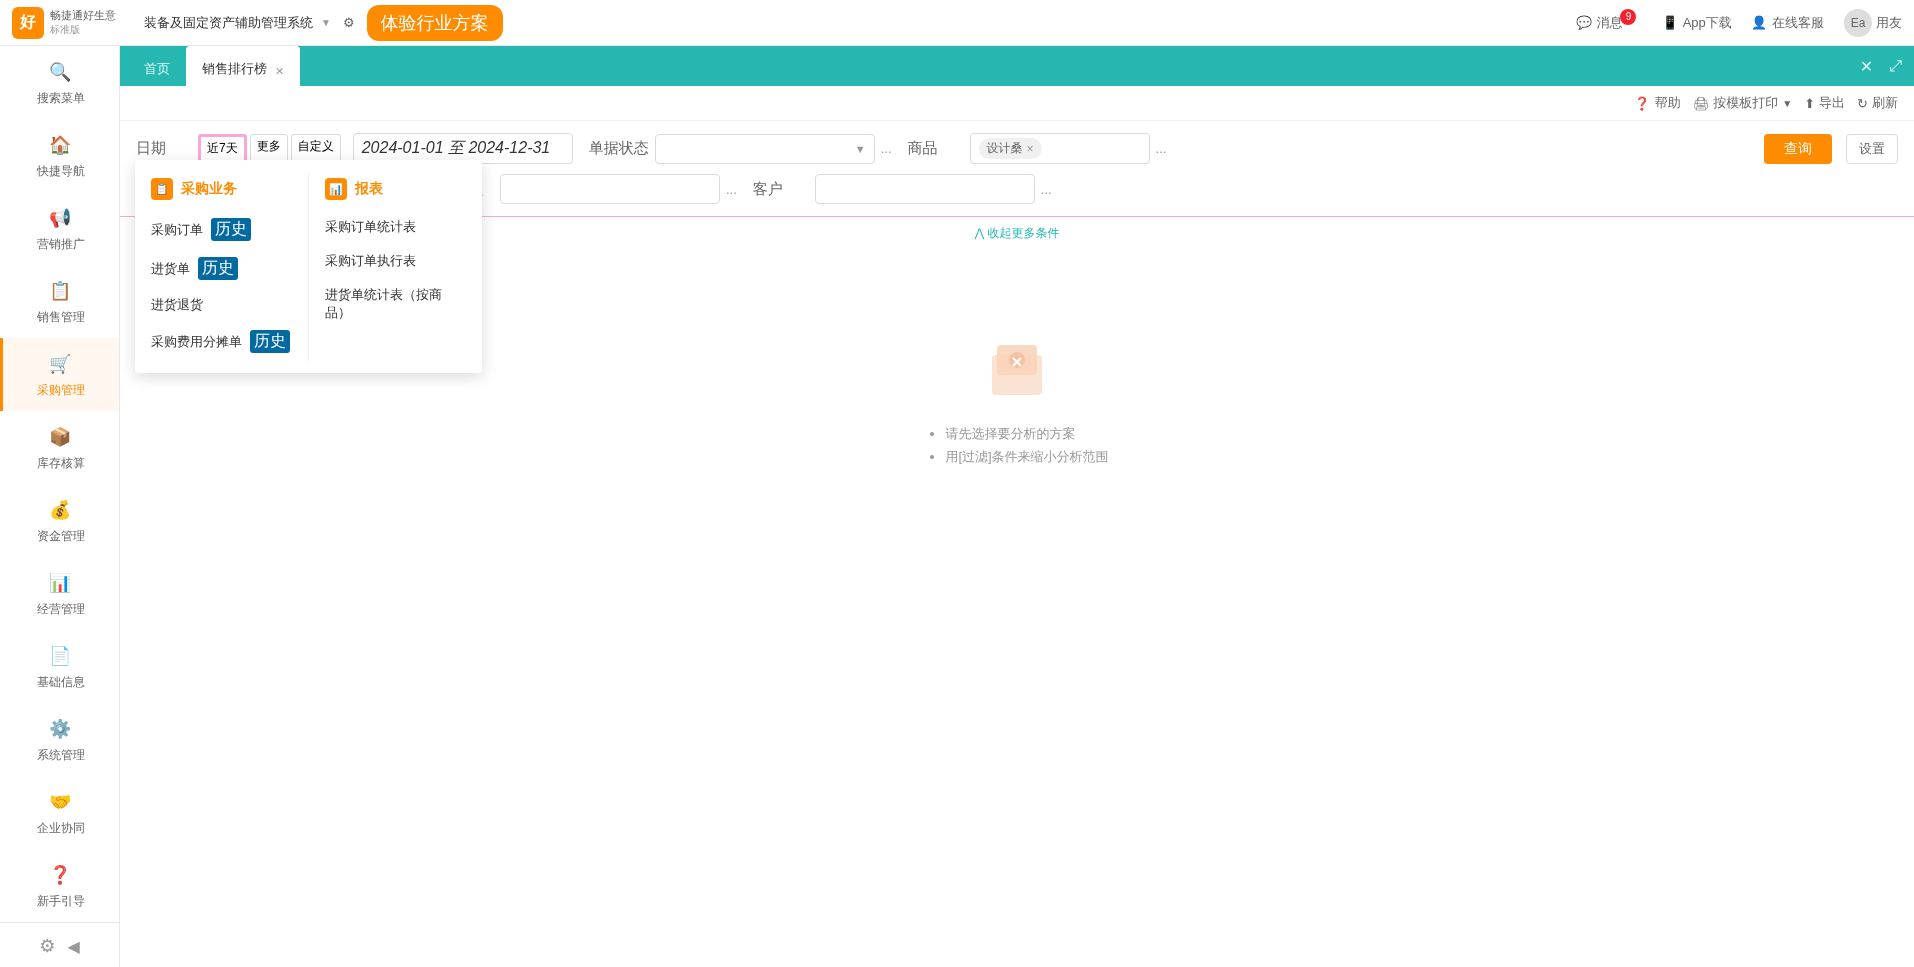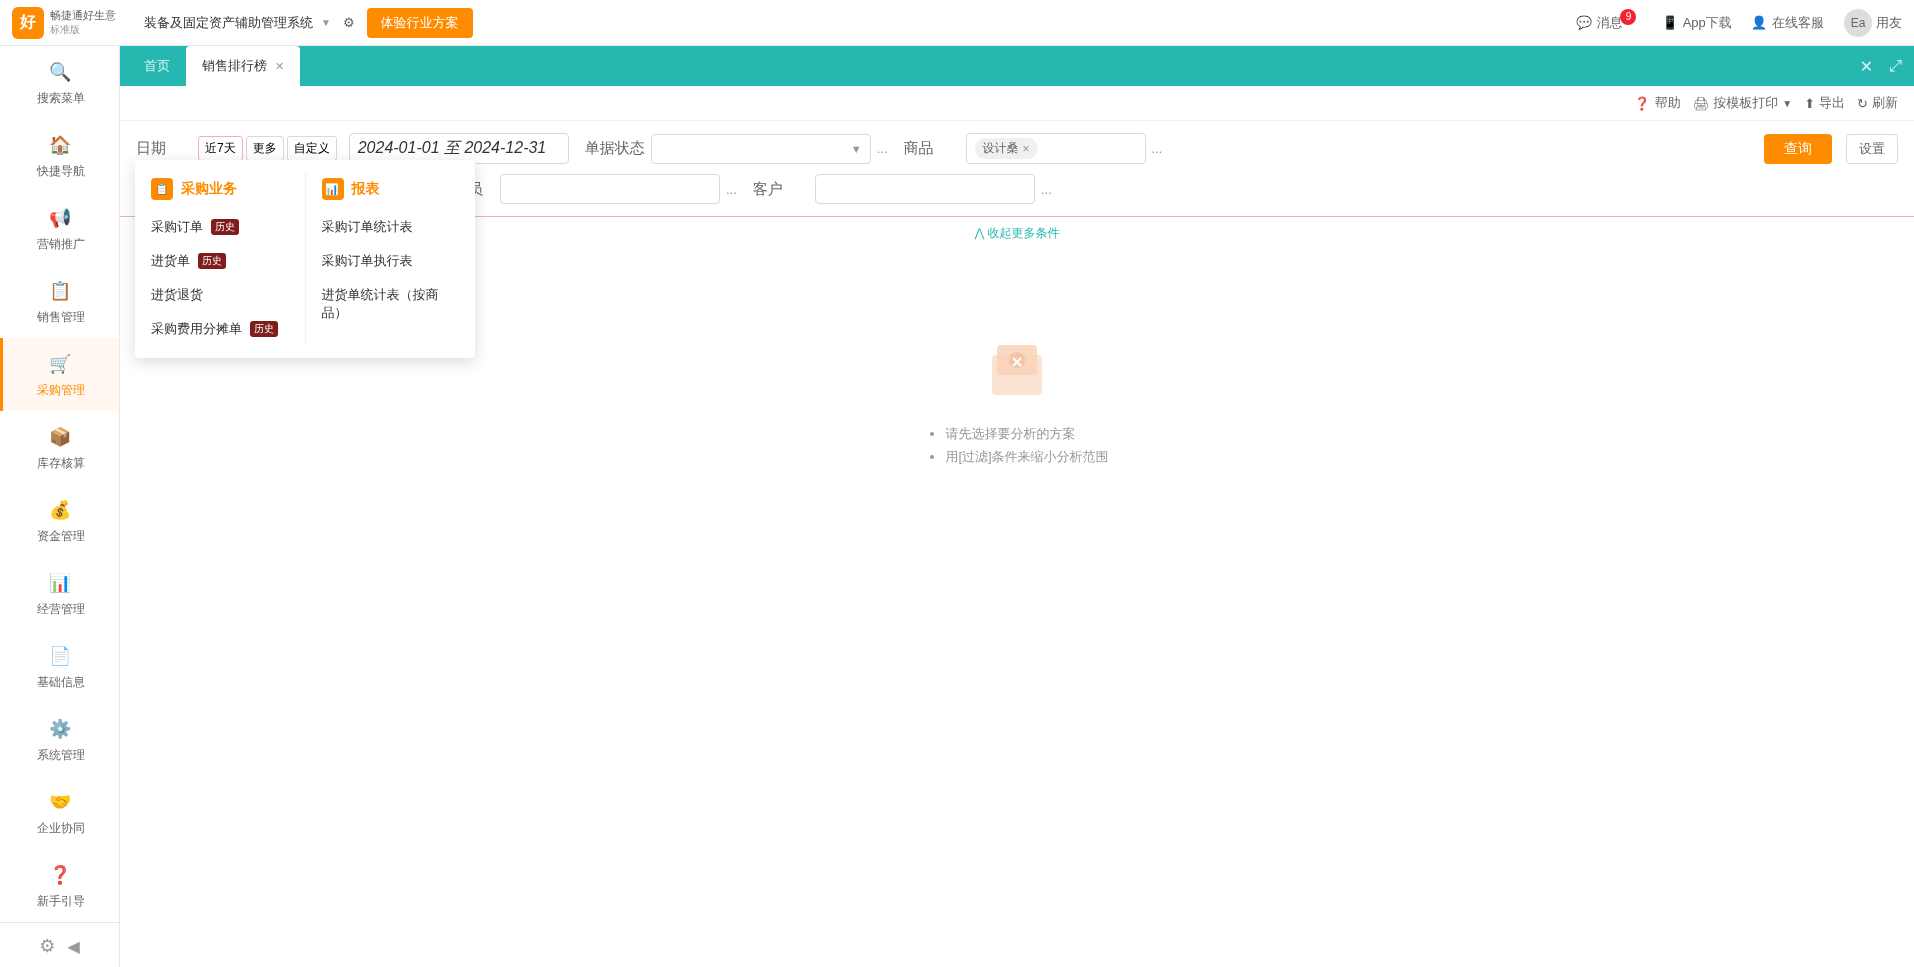--- a/index.html
+++ b/index.html
@@ -44,22 +44,22 @@
       color: #333;
       font-size: 13px;
     }
     .system-title .chevron { color: #999; font-size: 10px; }
     .settings-icon { color: #666; cursor: pointer; margin-left: 4px; }
     .industry-btn {
       background: #ff8c00;
       color: white;
       border: none;
       padding: 6px 14px;
-      border-radius: 4px;
-      font-size: 13px;
+      border-radius: 12px;
+      font-size: 18px;
       cursor: pointer;
       margin-left: 12px;
     }
     .header-right {
       margin-left: auto;
       display: flex;
       align-items: center;
       gap: 20px;
     }
     .header-right-item {
@@ -158,23 +158,23 @@
     .tab-bar {
       height: 40px;
       background: #26b8b0;
       display: flex;
       align-items: center;
       padding: 0 8px;
       position: relative;
     }
     .tab {
       height: 40px;
-      padding: 0 16px;
-      display: flex;
-      align-items: center;
+      padding: 8px 16px;
+      display: flex;
+      align-items: flex-end;
       gap: 8px;
       cursor: pointer;
       color: rgba(255,255,255,0.85);
       font-size: 13px;
     }
     .tab.active {
       background: #fff;
       color: #333;
       border-radius: 4px 4px 0 0;
       font-family: Liberation Serif, serif;
@@ -313,23 +313,23 @@
     .dropdown-item {
       display: flex;
       align-items: center;
       gap: 8px;
       padding: 8px 4px;
       cursor: pointer;
       color: #333;
       font-size: 13px;
     }
     .history-badge {
-      background: #7f1d1d;
+      background: #0369a1;
       color: white;
-      font-size: 10px;
+      font-size: 16px;
       padding: 1px 4px;
       border-radius: 3px;
     }
 
     
     .overlay {
       position: fixed;
       top: 0; left: 0; right: 0; bottom: 0;
       z-index: 400;
     }
@@ -487,21 +487,21 @@
         </span>
       </div>
 
       <div style="padding:12px 16px;">
 
         <div style="display:flex; align-items:center; gap:16px; margin-bottom:10px;">
 
           <div style="display:flex; align-items:center; gap:6px;">
             <span class="filter-item-label">日期</span>
             <div style="display:flex; gap:3px; margin-right:6px;">
-              <span class="date-btn" style="font-size:12px; padding:3px 6px; border:1px solid #f9a8d4; border-radius:3px; cursor:pointer;">近7天</span>
+              <span class="date-btn" style="font-size:12px; padding:3px 6px; border:3px solid #f9a8d4; border-radius:3px; cursor:pointer;">近7天</span>
               <span class="date-btn" style="font-size:12px; padding:3px 6px; border:1px solid #d9d9d9; border-radius:3px; cursor:pointer;">更多</span>
               <span class="date-btn" style="font-size:12px; padding:3px 6px; border:1px solid #d9d9d9; border-radius:3px; cursor:pointer;">自定义</span>
             </div>
             <div class="filter-input" style="min-width:220px;">
               <span style="font-size:16px;font-style:italic;">2024-01-01 至 2024-12-31</span>
             </div>
           </div>
 
           <div style="display:flex; align-items:center; gap:6px;">
             <span class="filter-item-label">单据状态</span>

